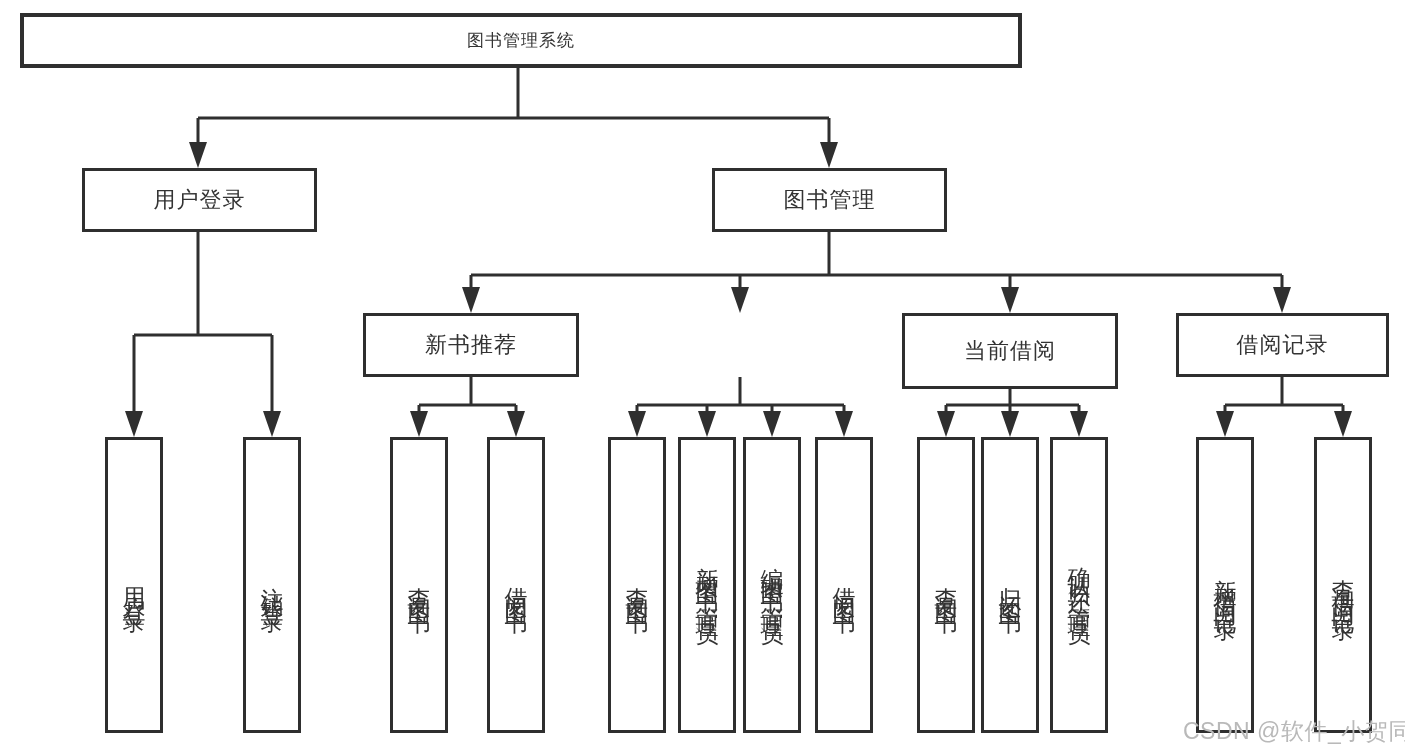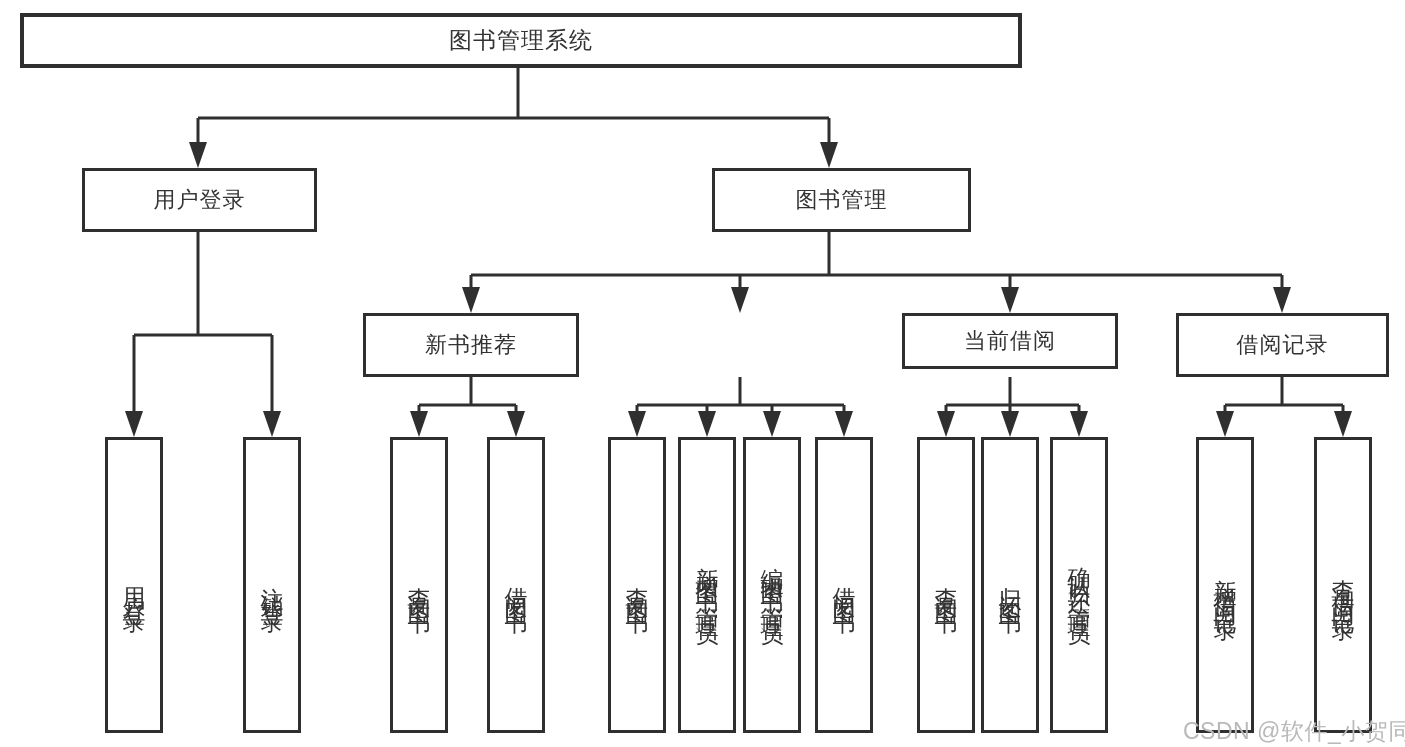--- a/index.html
+++ b/index.html
@@ -9,21 +9,21 @@
     font-family:"Liberation Sans", sans-serif;
     color:#333333;
   }
   .connector-layer { position:absolute; left:0; top:0; z-index:0; }
   .node {
     position:absolute; box-sizing:border-box;
     background:#ffffff; border:3px solid #2f2f2f;
     display:flex; align-items:center; justify-content:center;
     z-index:1; text-align:center;
   }
-  .root-node  { border-width:4px; font-size:23px; letter-spacing:1px; }
+  .root-node  { border-width:4px; font-size:17px; letter-spacing:1px; }
   .h-node     { font-size:22px; letter-spacing:1px; }
   .leaf-node  { width:58px; height:296px; }
   .leaf-node .v-text {
     writing-mode:vertical-rl; text-orientation:mixed;
     font-size:23px; letter-spacing:8px; line-height:1;
   }
   .watermark {
     position:absolute; left:1183px; top:716px; z-index:2;
     font-size:23px; color:#b9b9b9; letter-spacing:0.5px;
     white-space:nowrap;
@@ -66,28 +66,28 @@
     </g>
   </svg>
 
   <div class="node root-node" style="left:20px; top:13px; width:1002px; height:55px;">
     <span>图书管理系统</span>
   </div>
 
   <div class="node h-node" style="left:82px; top:168px; width:235px; height:64px;">
     <span>用户登录</span>
   </div>
-  <div class="node h-node" style="left:712px; top:168px; width:259px; height:64px;text-align:center;">
+  <div class="node h-node" style="left:712px; top:168px; width:235px; height:64px;text-align:center;">
     <span>图书管理</span>
   </div>
 
   <div class="node h-node" style="left:363px; top:313px; width:216px; height:64px;">
     <span>新书推荐</span>
   </div>
-  <div class="node h-node" style="left:902px; top:313px; width:216px; height:56px;">
+  <div class="node h-node" style="left:902px; top:313px; width:216px; height:76px;">
     <span>当前借阅</span>
   </div>
   <div class="node h-node" style="left:1176px; top:313px; width:213px; height:64px;">
     <span>借阅记录</span>
   </div>
 
   <div class="node leaf-node" style="left:105px; top:437px;">
     <span class="v-text">用户登录</span>
   </div>
   <div class="node leaf-node" style="left:243px; top:437px;">

